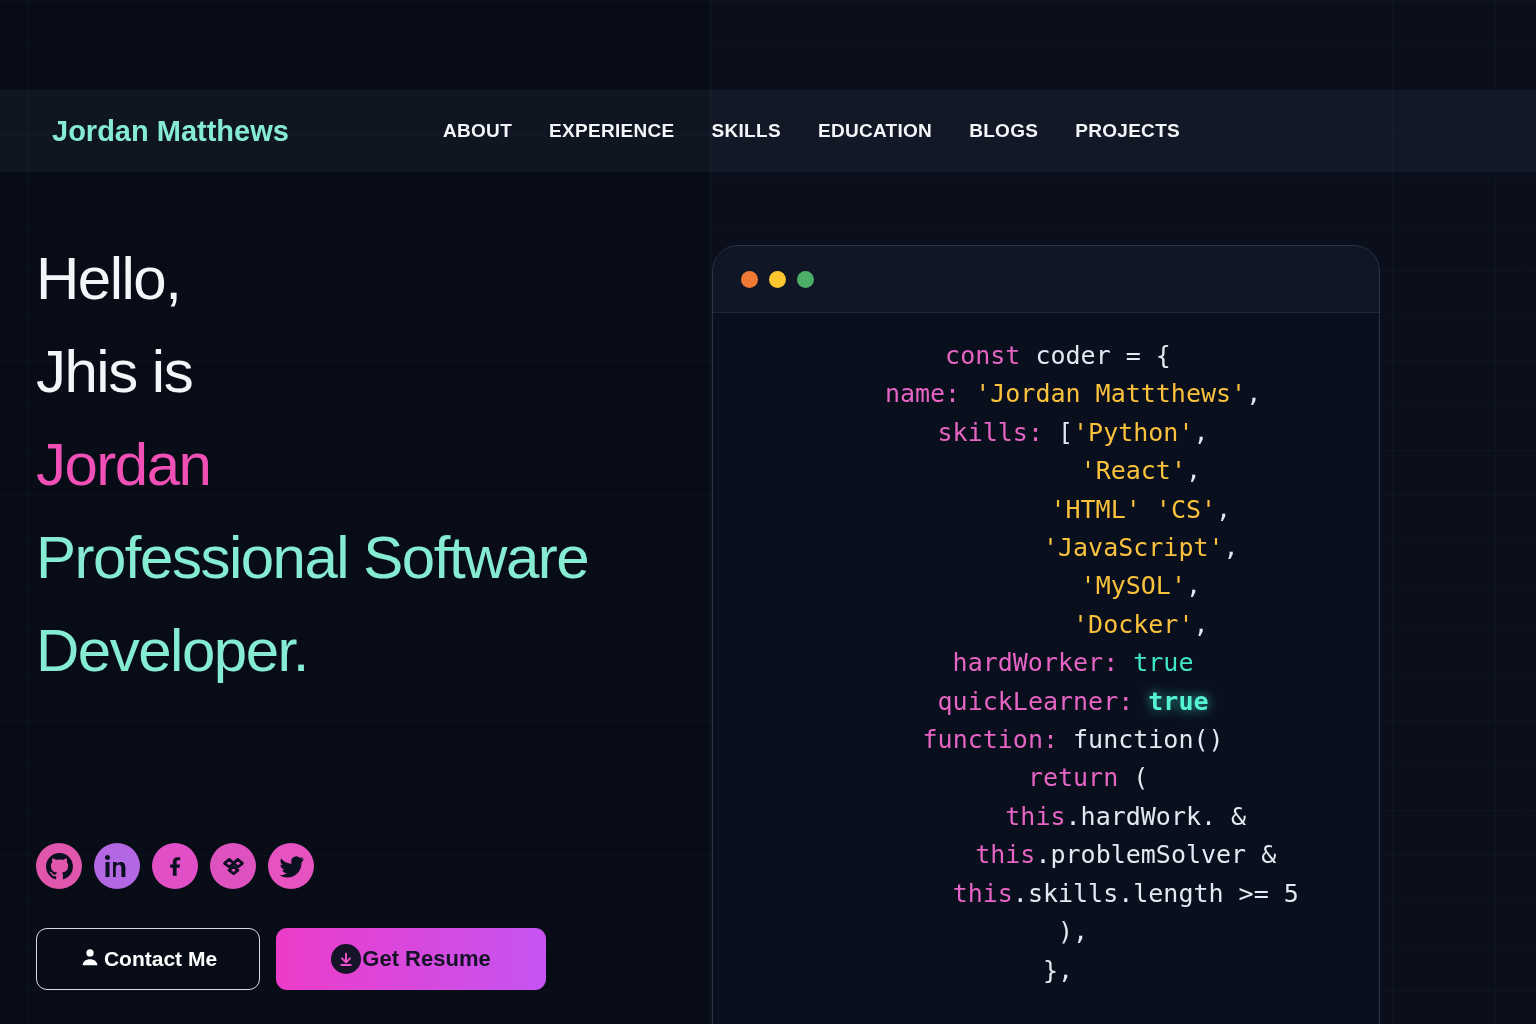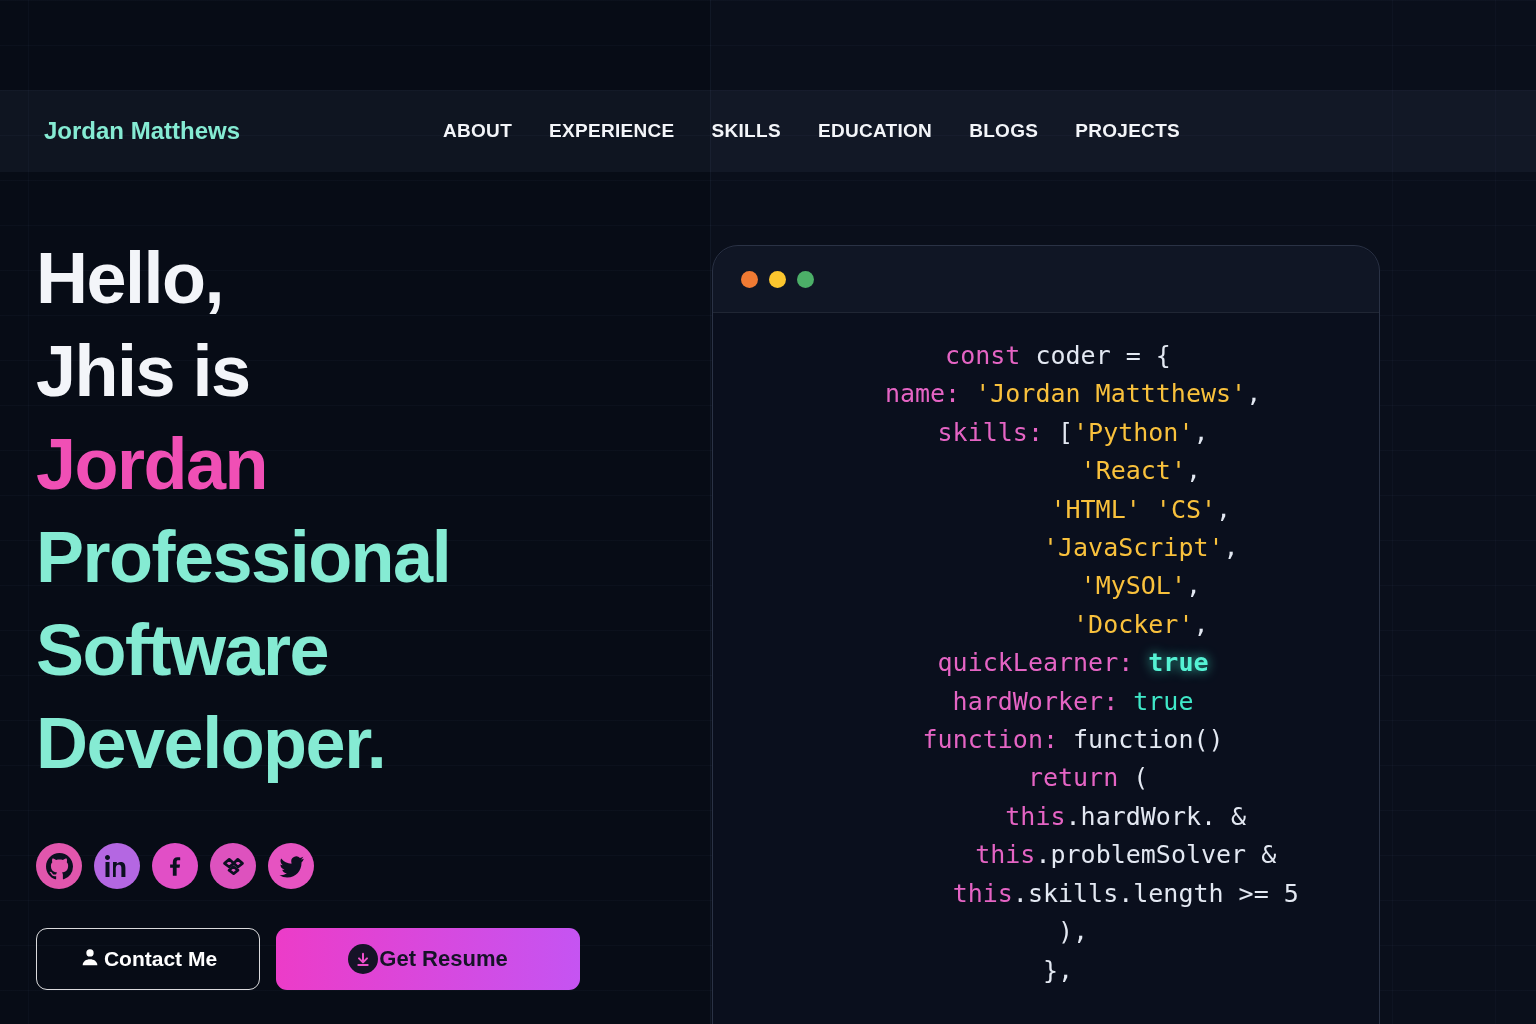--- a/index.html
+++ b/index.html
@@ -27,36 +27,36 @@
   .right-tint { position:absolute; left:710px; top:0; width:826px; bottom:0;
     background:rgba(165,190,255,0.022); pointer-events:none; }
 
   
   header {
     position:absolute; left:0; top:90px; width:1536px; height:82px;
     background: var(--header_bg, rgba(170,190,230,0.055));
     display:flex; align-items:center;
   }
   .logo {
-    position:absolute; left:44px; top:0; height:82px; display:flex; align-items:center;
-    font-size:24px; font-weight:bold; color: var(--mint,#85ebd3); letter-spacing:0;
+    position:absolute; left:52px; top:0; height:82px; display:flex; align-items:center;
+    font-size:29px; font-weight:bold; color: var(--mint,#85ebd3); letter-spacing:0;
     text-decoration:none; cursor:pointer;
   }
   nav { position:absolute; left:443px; top:0; height:82px; display:flex; align-items:center; gap:37px;justify-content:flex-end; }
   nav a {
     color:#f3f5f9; text-decoration:none; font-size:19px; font-weight:600;
     letter-spacing:.3px; cursor:pointer;
   }
 
   
   .hero {
     position:absolute; left:36px; top:232px; width:600px;
   }
   .hero h1 {
-    font-size:72px; line-height:93px; font-weight:bold; letter-spacing:-1.5px;
+    font-size:60px; line-height:93px; font-weight:normal; letter-spacing:-1.5px;
     color:#f3f5f9; width:570px;
   }
   .hero .pink { color: var(--pink,#f04fb5); }
   .hero .mint { color: var(--mint,#85ebd3); }
 
   
   .social { position:absolute; left:36px; top:843px; display:flex; gap:12px; }
   .social .sbtn {
     width:46px; height:46px; border-radius:50%;
     display:flex; align-items:center; justify-content:center; cursor:pointer; border:none;
@@ -70,21 +70,21 @@
 
   
   .actions { position:absolute; left:36px; top:928px; display:flex; gap:16px; }
   .btn-contact {
     width:224px; height:62px; border-radius:11px; background:transparent;
     border:1.5px solid rgba(255,255,255,0.85);
     display:flex; align-items:center; justify-content:center; gap:3px;
     color:#fff; font-size:21px; font-weight:600; font-family:inherit; cursor:pointer;
   }
   .btn-resume {
-    width:304px; height:62px; border-radius:11px; border:none;
+    width:270px; height:62px; border-radius:11px; border:none;
     background:linear-gradient(90deg, var(--resume_grad_start,#ec3cc8), var(--resume_grad_end,#c554f2));
     display:flex; align-items:center; justify-content:center; gap:1px;
     color:#151327; font-size:22px; font-weight:700; font-family:inherit; cursor:pointer;
   }
   .resume-icn {
     width:30px; height:30px; border-radius:50%; background:#151327;
     display:flex; align-items:center; justify-content:center;
   }
 
   
@@ -202,22 +202,22 @@
   </div>
   <div class="code">
       <div class="code-line"><span class="tk-k">const</span><span class="tk-p"> coder = {</span></div>
       <div class="code-line"><span class="tk-k">  name:</span><span class="tk-p"> </span><span class="tk-s">'Jordan Mattthews'</span><span class="tk-p">,</span></div>
       <div class="code-line"><span class="tk-k">  skills:</span><span class="tk-p"> [</span><span class="tk-s">'Python'</span><span class="tk-p">,</span></div>
       <div class="code-line"><span class="tk-p">           </span><span class="tk-s">'React'</span><span class="tk-p">,</span></div>
       <div class="code-line"><span class="tk-p">           </span><span class="tk-s">'HTML'</span><span class="tk-p"> </span><span class="tk-s">'CS'</span><span class="tk-p">,</span></div>
       <div class="code-line"><span class="tk-p">           </span><span class="tk-s">'JavaScript'</span><span class="tk-p">,</span></div>
       <div class="code-line"><span class="tk-p">           </span><span class="tk-s">'MySOL'</span><span class="tk-p">,</span></div>
       <div class="code-line"><span class="tk-p">           </span><span class="tk-s">'Docker'</span><span class="tk-p">,</span></div>
+      <div class="code-line"><span class="tk-k">  hardWorker:</span><span class="tk-p"> </span><span class="tk-b">true</span></div>
       <div class="code-line"><span class="tk-k">  quickLearner:</span><span class="tk-p"> </span><span class="tk-B">true</span></div>
-      <div class="code-line"><span class="tk-k">  hardWorker:</span><span class="tk-p"> </span><span class="tk-b">true</span></div>
       <div class="code-line"><span class="tk-k">  function:</span><span class="tk-p"> function()</span></div>
       <div class="code-line"><span class="tk-k">    return</span><span class="tk-p"> (</span></div>
       <div class="code-line"><span class="tk-p">         </span><span class="tk-k">this</span><span class="tk-p">.hardWork. &amp;</span></div>
       <div class="code-line"><span class="tk-p">         </span><span class="tk-k">this</span><span class="tk-p">.problemSolver &amp;</span></div>
       <div class="code-line"><span class="tk-p">         </span><span class="tk-k">this</span><span class="tk-p">.skills.length &gt;= 5</span></div>
       <div class="code-line"><span class="tk-p">  ),</span></div>
       <div class="code-line"><span class="tk-p">},</span></div>
     </div>
 </div>
 

